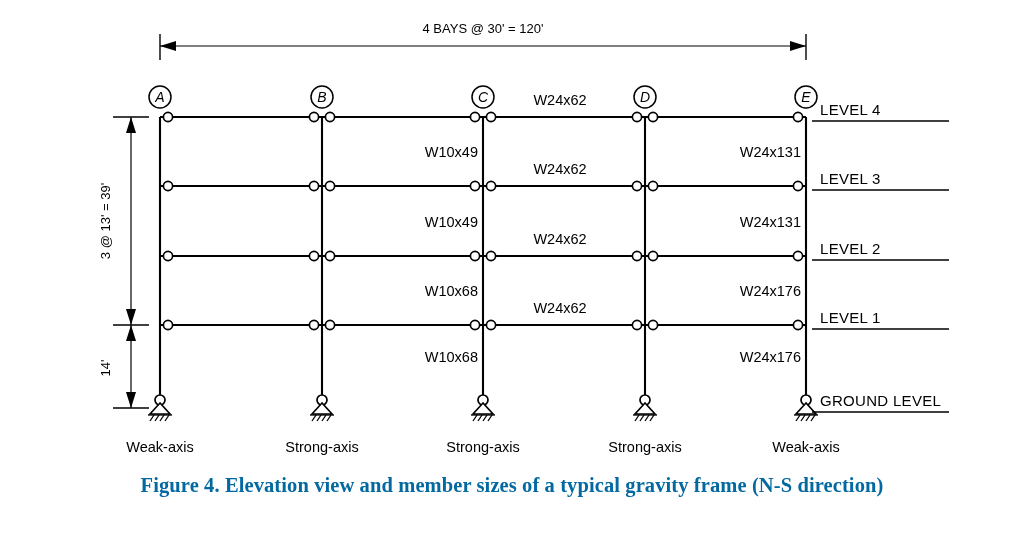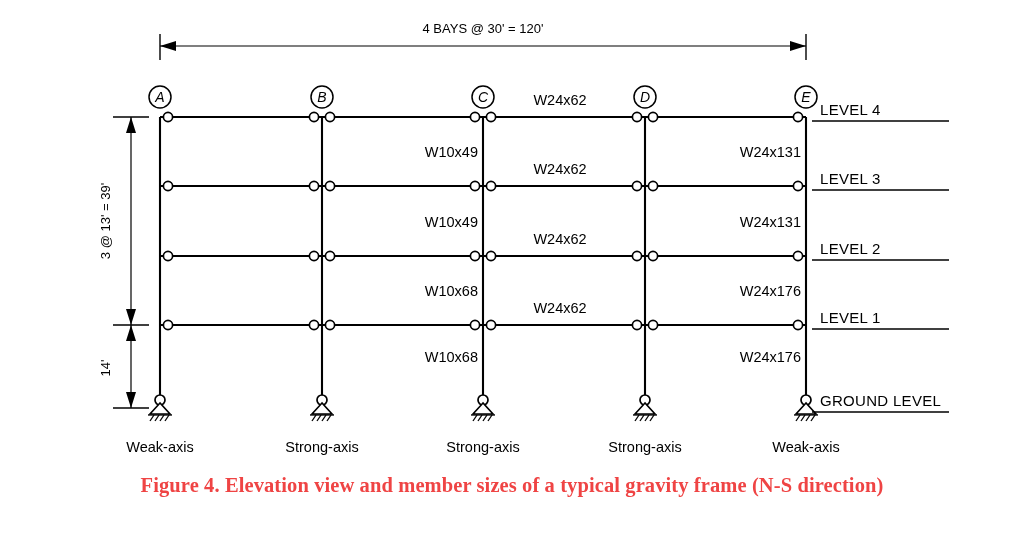--- a/index.html
+++ b/index.html
@@ -60,21 +60,21 @@
   }
   #caption {
     position: absolute;
     left: 0;
     top: 474px;
     width: 1024px;
     text-align: center;
     font-family: "Liberation Serif", serif;
     font-weight: bold;
     font-size: 20.5px;
-    color: #ef4444;
+    color: #0369a1;
     letter-spacing: 0.1px;
   }
 </style>
 </head>
 <body>
 
 <div id="page">
 
   <svg id="frame-svg" viewBox="0 0 1024 470">
 

